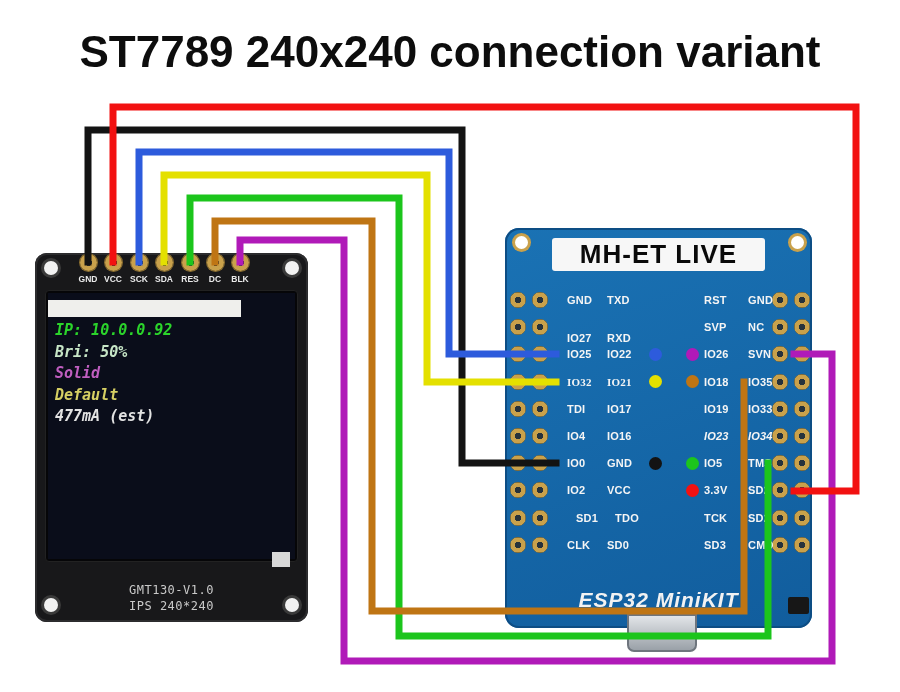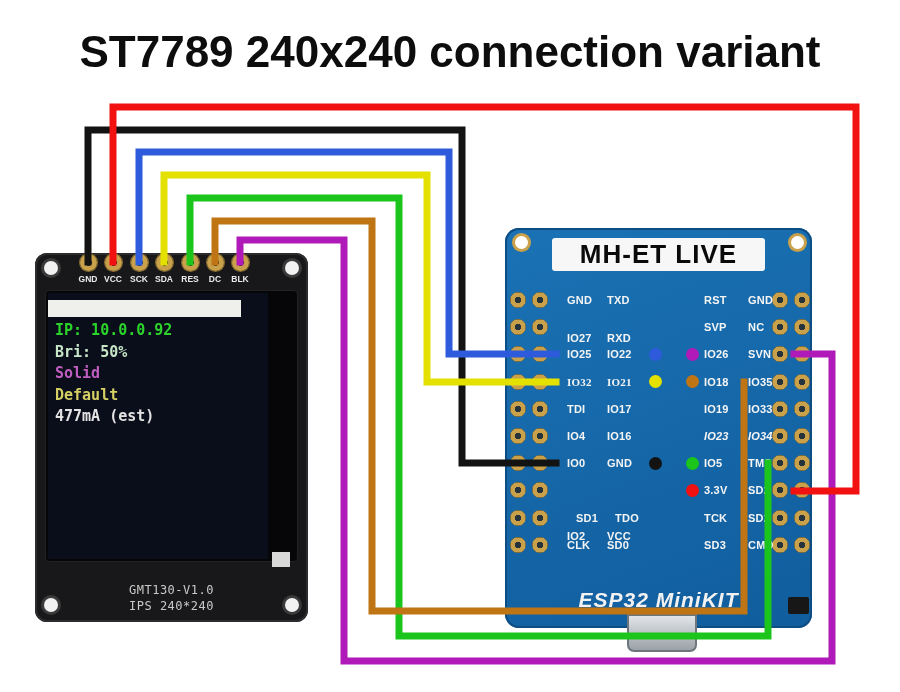--- a/index.html
+++ b/index.html
@@ -18,21 +18,21 @@
   .ch-tl{left:9px;top:8px} .ch-tr{right:9px;top:8px} .ch-bl{left:9px;bottom:10px} .ch-br{right:9px;bottom:10px}
 
   .dpin { position:absolute; top:1px; width:17px; height:17px; border-radius:50%;
           background:radial-gradient(circle, #30302e 0 3.5px, #c9a14b 3.5px);
           box-shadow:0 0 0 1px #8a6d2f; }
   .dpin-label { position:absolute; top:21px; width:30px; text-align:center;
                 font-size:8.5px; font-weight:bold; color:#eaeaea; }
 
   .bezel { position:absolute; left:10px; top:37px; width:253px; height:272px;
            background:#060608; border-radius:4px; border:1px solid #222; }
-  .screen { position:absolute; left:13px; top:40px; width:220px; height:266px; background:#0a0d1a; }
+  .screen { position:absolute; left:13px; top:40px; width:247px; height:266px; background:#0a0d1a;font-style:italic; }
   .screen-bar { position:absolute; left:0; top:7px; width:193px; height:17px; background:#efefec; }
   .screen-text { position:absolute; left:7px; top:27px; font-family:"DejaVu Sans Mono", monospace;
                  font-weight:bold; font-size:15px; line-height:21.5px; white-space:pre; }
   .screen-tab { position:absolute; left:237px; top:299px; width:18px; height:15px; background:#d8d8d8; }
 
   .silk { position:absolute; left:0; width:100%; text-align:center;
           font-family:"DejaVu Sans Mono", monospace; font-size:12px; color:#c9c9c9; letter-spacing:0.5px; }
   .silk1 { top:330px; } .silk2 { top:346px; }
 
   
@@ -187,21 +187,21 @@
         </div>
         <div class="prow" style="top: 201px;">
           <span class="po">IO4</span>
           <span class="pi">IO16</span>
         </div>
         <div class="prow" style="top: 228.2px;">
           <span class="po">IO0</span>
           <span class="pi">GND</span>
           <span class="dot" style="background: rgb(19, 19, 19);"></span>
         </div>
-        <div class="prow" style="top: 255.4px; margin-top: 46px;">
+        <div class="prow" style="top: 255.4px;">
           <span class="po">IO2</span>
           <span class="pi">VCC</span>
         </div>
         <div class="prow" style="top: 282.6px; text-align: center;">
           <span class="po">SD1</span>
           <span class="pi">TDO</span>
         </div>
         <div class="prow" style="top: 309.8px;">
           <span class="po">CLK</span>
           <span class="pi">SD0</span>

